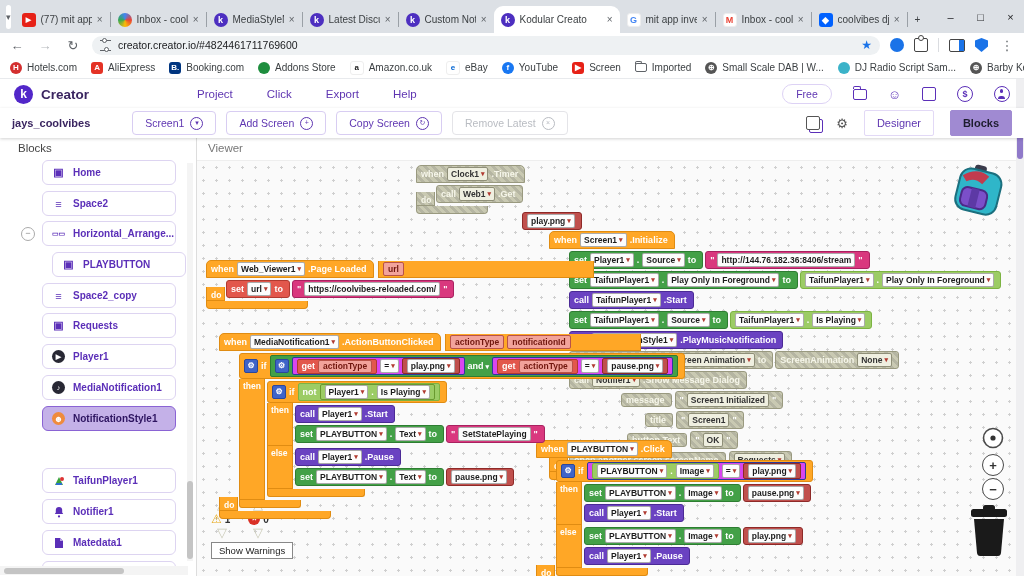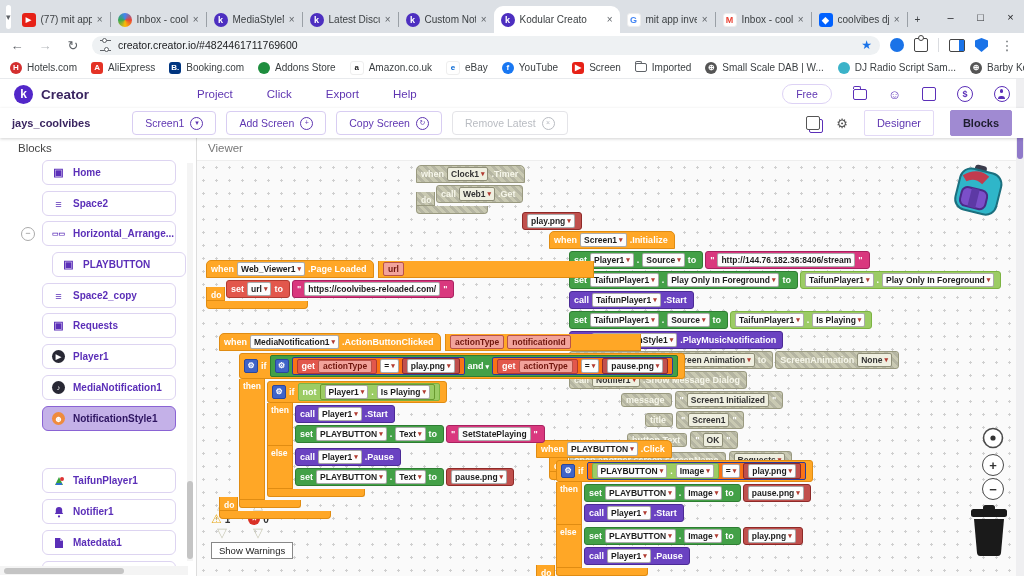--- a/index.html
+++ b/index.html
@@ -136,21 +136,21 @@
         font-size:8.5px;font-weight:bold;white-space:nowrap}
   .dd::after{content:"▾";color:#b03a30;font-size:7px;margin-left:2px}
   .ddw::after{content:"▾";color:#fff;font-size:7px;margin-left:2px}
   .qm::before{content:'"';color:#fff;font-weight:bold}
   .c-ev{background:#ffa726;border-color:#e08c12}
   .c-set{background:#43a047;border-color:#2e7d32}
   .c-call{background:#6a42c1;border-color:#4b2a96}
   .c-get{background:#9ccc65;border-color:#7cb342}
   .c-str{background:#d9387e;border-color:#a82260}
   .c-red{background:#c0504d;border-color:#8e2a28}
-  .c-blue{background:#f97316;border-color:#2c3a9a}
+  .c-blue{background:#d946ef;border-color:#2c3a9a}
   .c-var{background:#e2574c;border-color:#b03a30}
   .pchip{background:#f2a39b;color:#70170e;border:1px solid #b95248;border-radius:2px;
          padding:0 4px;height:12px;display:inline-flex;align-items:center;font-size:8.5px;font-weight:bold}
   .dis{background:repeating-linear-gradient(45deg,#c9c9b2 0 3px,#b5b5a2 3px 6px)!important;
        border-color:#99997f!important;color:#f6f6ea!important}
   .dis .chip{background:#efefe0;color:#333;border-color:#8f8f78}
   .gear{width:12px;height:12px;background:#3f64c8;border:1px solid #2b479c;border-radius:2px;
         color:#fff;font-size:8px;line-height:11px;text-align:center;display:inline-block;flex:0 0 auto}
   .ehead{border-radius:5px 5px 0 0}
   .ebody{display:flex;align-items:flex-end}

